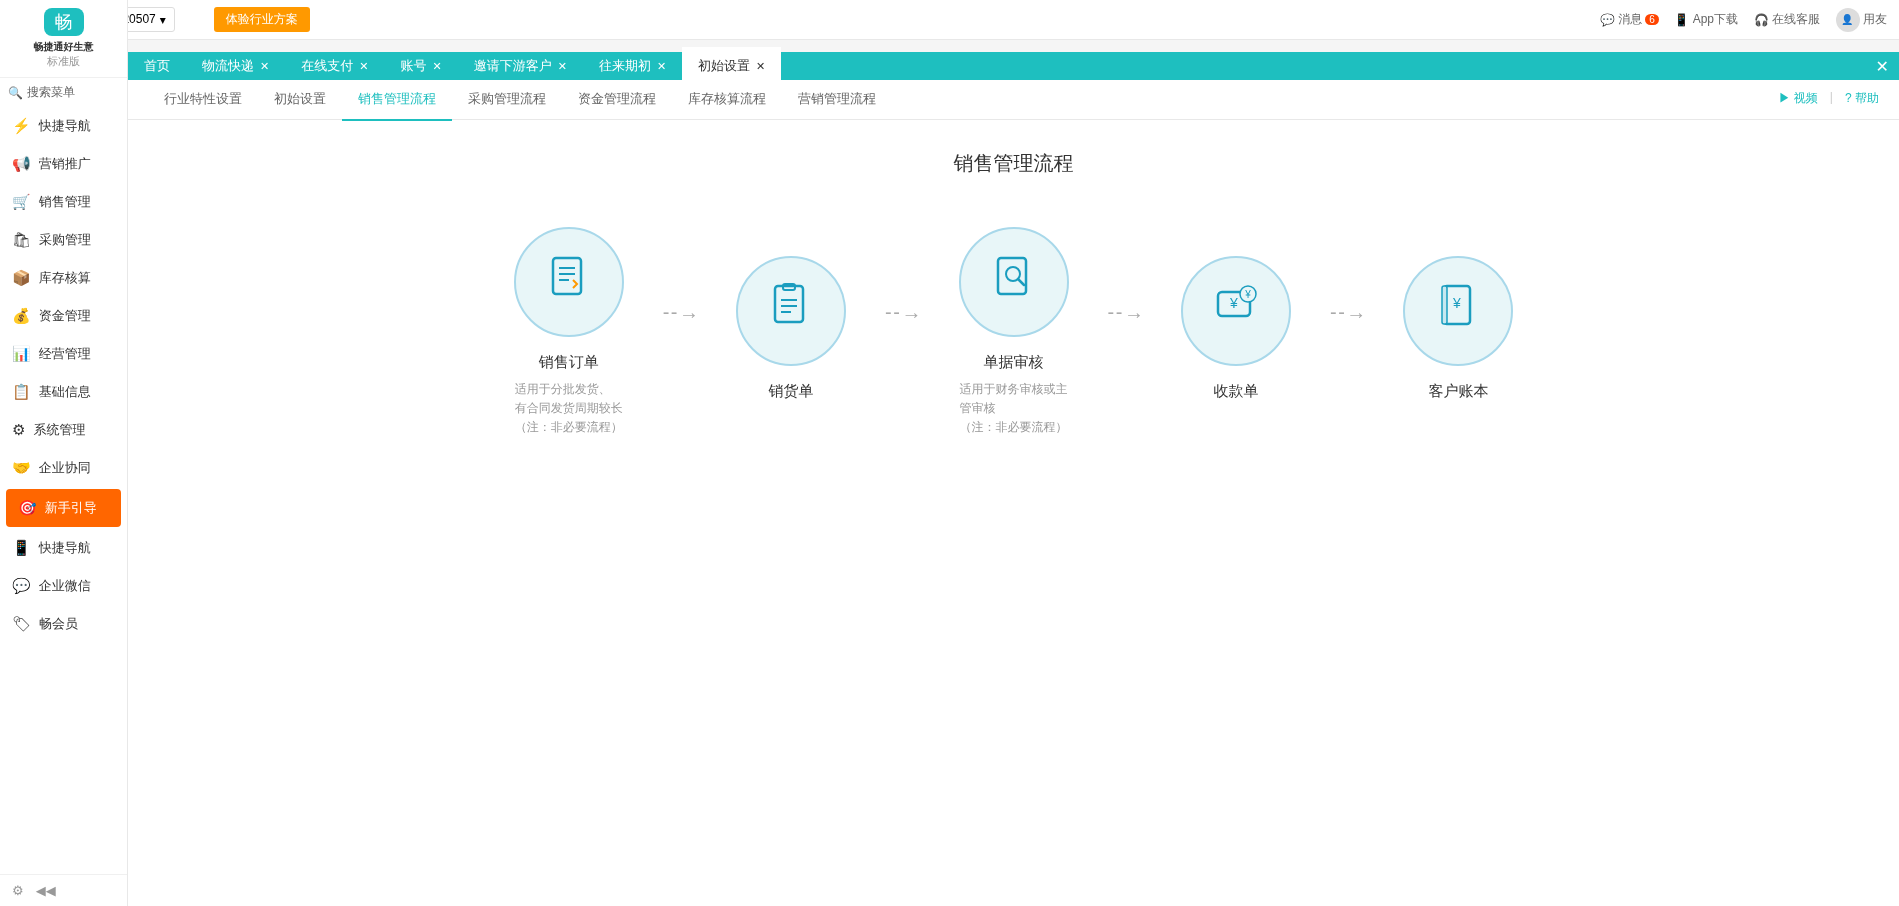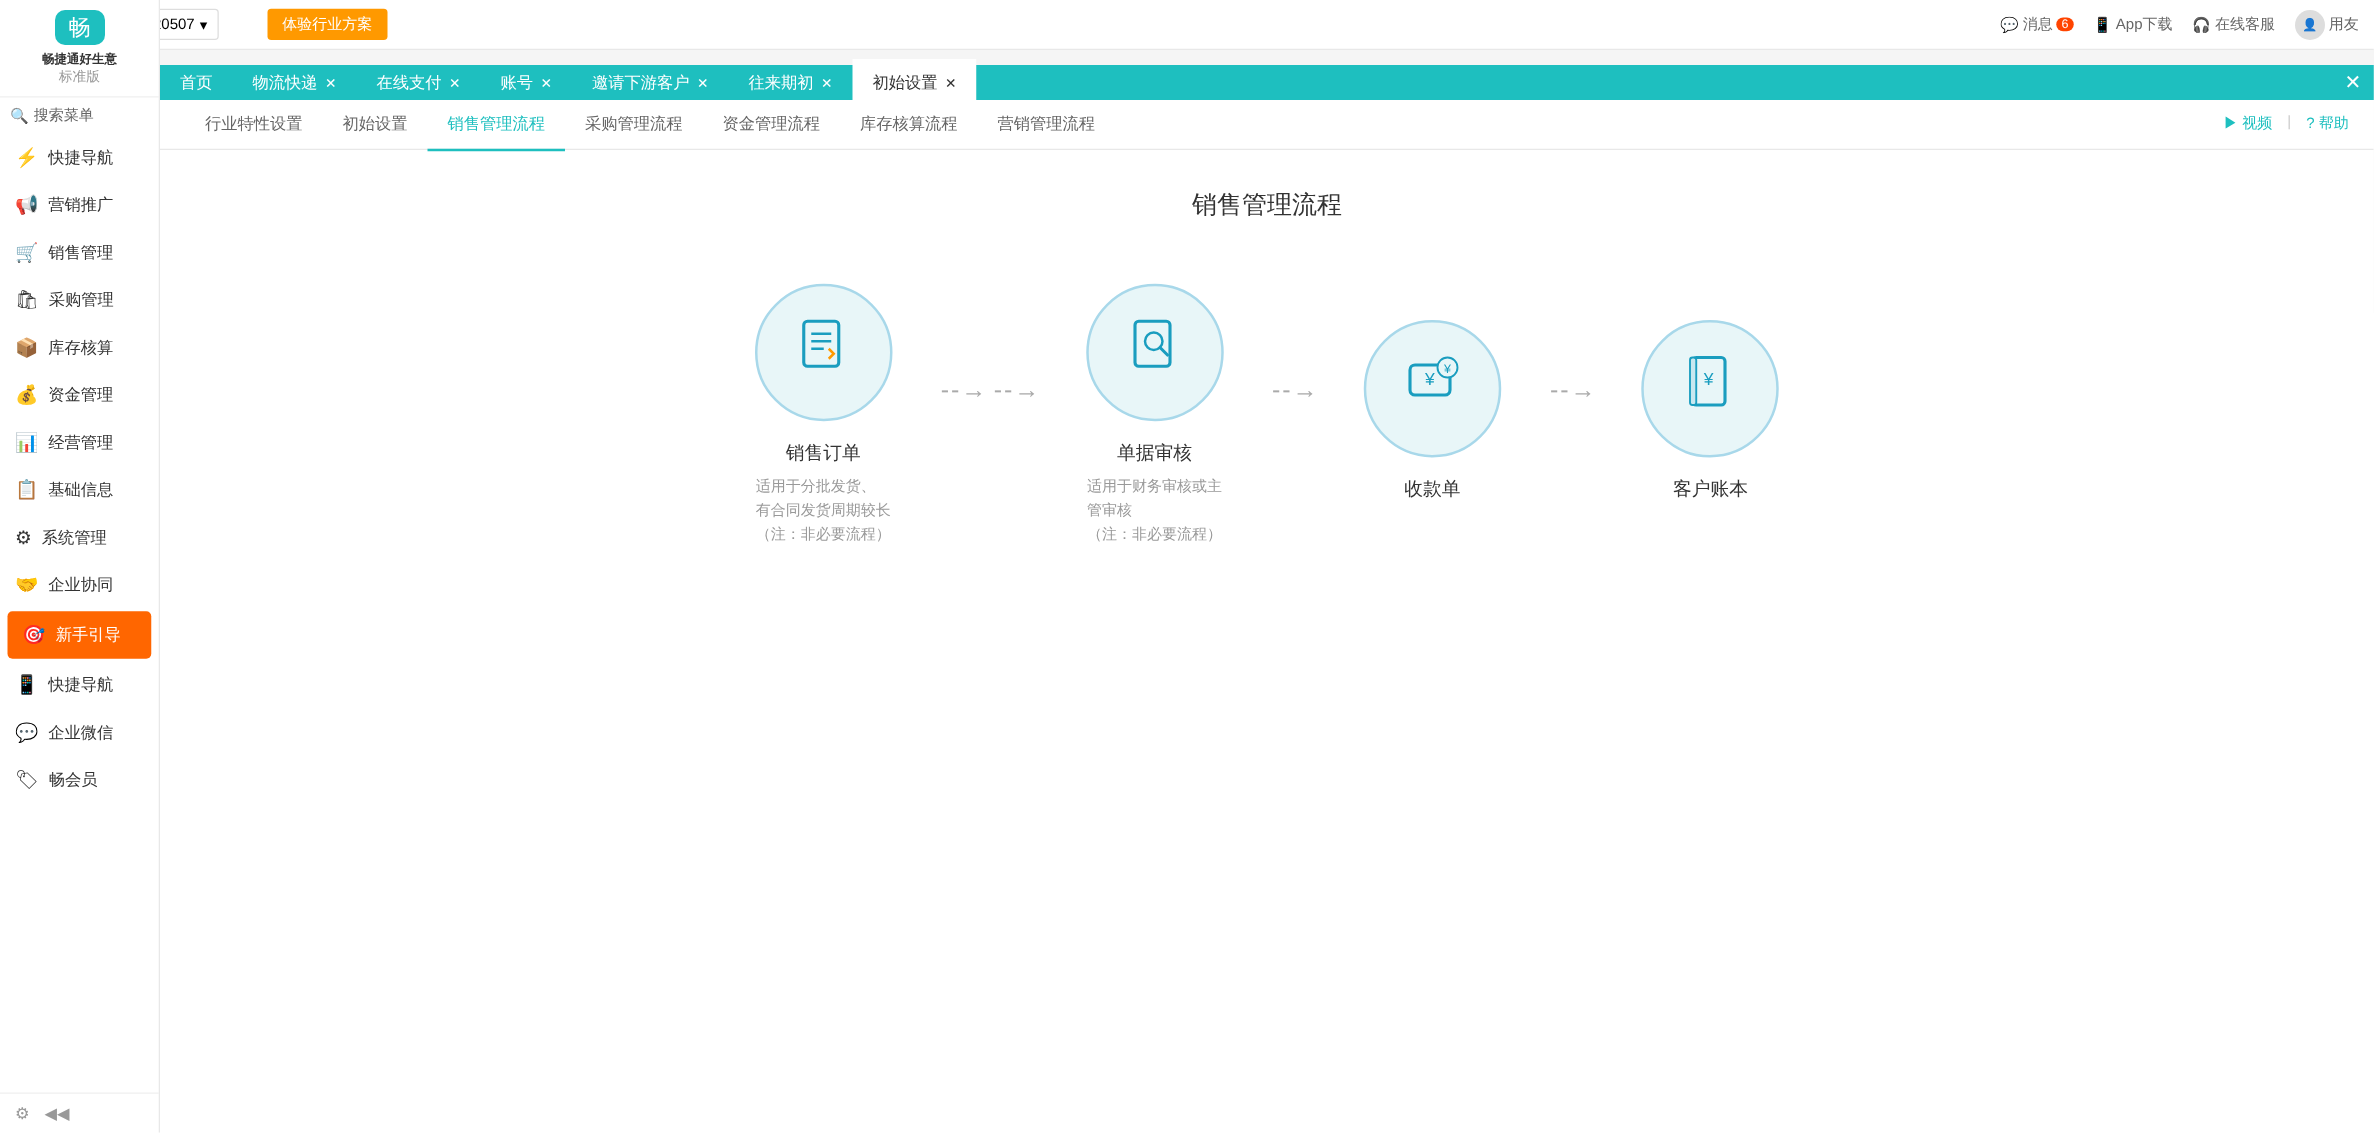--- a/index.html
+++ b/index.html
@@ -317,20 +317,33 @@
               </svg></div>
     </div>
     <div class="flow-step-name">销售订单</div>
     <div class="flow-step-desc">
             <div>适用于分批发货、</div>
             <div>有合同发货周期较长</div>
             <div>（注：非必要流程）</div>
           </div>
   </div>
         <div class="flow-arrow">- - →</div>
+        <div class="flow-step">
+    <div class="flow-circle">
+      <div class="flow-circle-inner"><svg width="48" height="48" viewBox="0 0 48 48" fill="none">
+                <rect x="8" y="4" width="28" height="36" rx="3" fill="none" stroke="#1a9dbf" stroke-width="2.5"></rect>
+                <rect x="16" y="2" width="12" height="6" rx="2" fill="none" stroke="#1a9dbf" stroke-width="2"></rect>
+                <line x1="14" y1="18" x2="30" y2="18" stroke="#1a9dbf" stroke-width="2"></line>
+                <line x1="14" y1="24" x2="30" y2="24" stroke="#1a9dbf" stroke-width="2"></line>
+                <line x1="14" y1="30" x2="24" y2="30" stroke="#1a9dbf" stroke-width="2"></line>
+              </svg></div>
+    </div>
+    <div class="flow-step-name">销货单</div>
+    <div class="flow-step-desc"></div>
+  </div>
         <div class="flow-arrow">- - →</div>
         <div class="flow-step">
     <div class="flow-circle">
       <div class="flow-circle-inner"><svg width="48" height="48" viewBox="0 0 48 48" fill="none">
                 <rect x="8" y="4" width="28" height="36" rx="3" fill="none" stroke="#1a9dbf" stroke-width="2.5"></rect>
                 <circle cx="23" cy="20" r="7" fill="none" stroke="#1a9dbf" stroke-width="2"></circle>
                 <line x1="28" y1="25" x2="34" y2="31" stroke="#1a9dbf" stroke-width="2.5" stroke-linecap="round"></line>
               </svg></div>
     </div>
     <div class="flow-step-name">单据审核</div>

